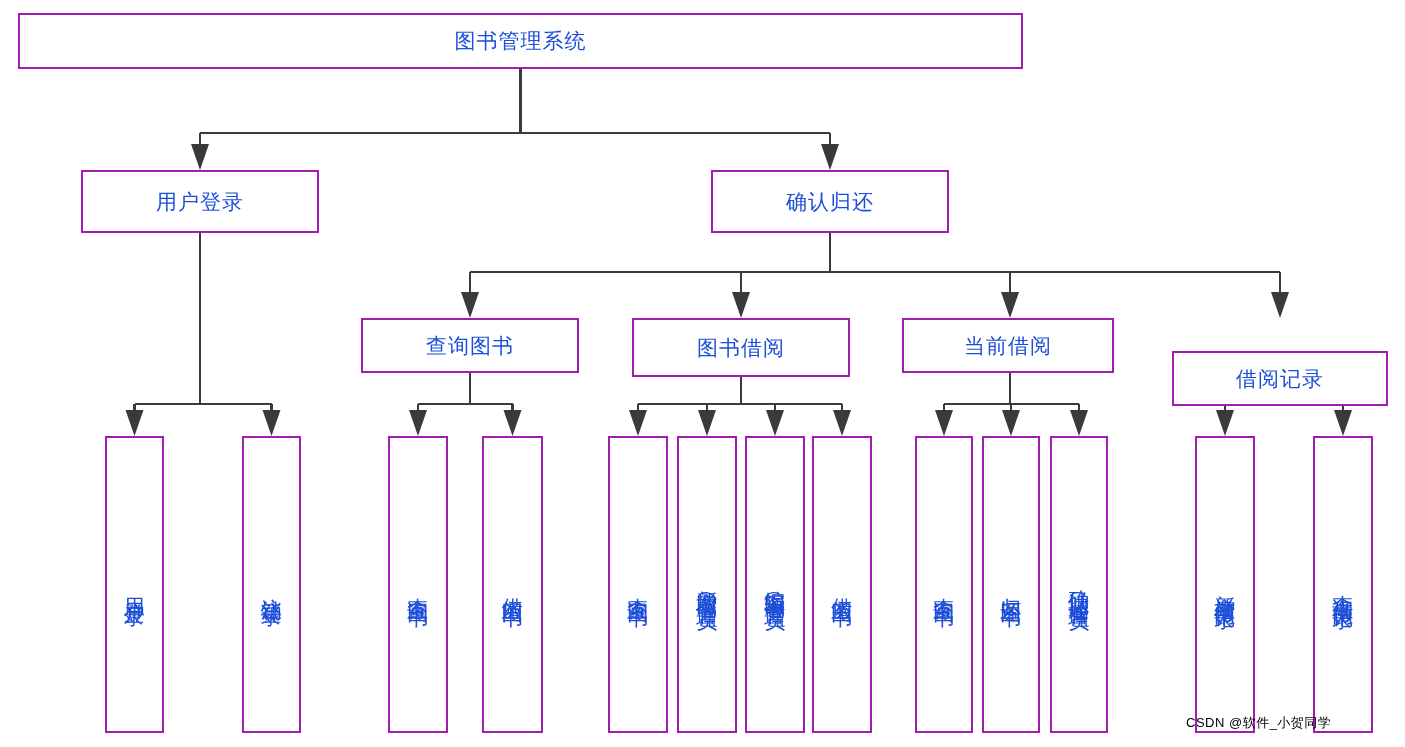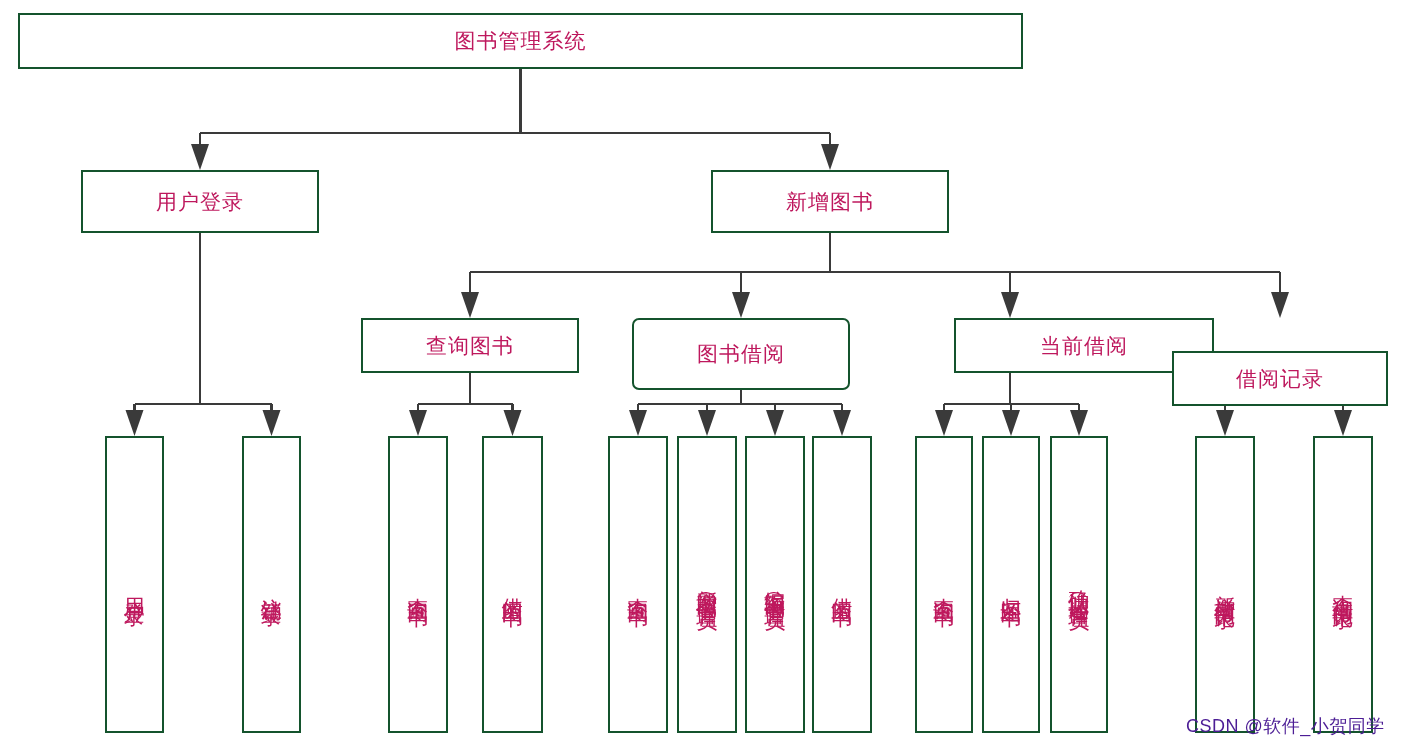--- a/index.html
+++ b/index.html
@@ -21,46 +21,46 @@
     position: absolute;
     left: 0;
     top: 0;
     width: 1405px;
     height: 747px;
   }
   .node {
     position: absolute;
     box-sizing: border-box;
     background: #ffffff;
-    border: 2px solid #14532d;
+    border: 2px solid #a21caf;
     display: flex;
     align-items: center;
     justify-content: center;
-    color: #be185d;
+    color: #1d4ed8;
   }
   .node-h {
     font-size: 21px;
     letter-spacing: 1px;
     line-height: 1.1;
   }
   .node-v {
     writing-mode: vertical-rl;
     text-orientation: upright;
     font-size: 21px;
     line-height: 1.32;
     letter-spacing: 3px;
     white-space: nowrap;
     padding-top: 4px;
   }
   .watermark {
     position: absolute;
     left: 1186px;
     top: 714px;
-    font-size: 18px;
-    color: #4c1d95;
+    font-size: 13px;
+    color: #000000;
     white-space: nowrap;
     letter-spacing: 0.5px;
   }
 </style>
 </head>
 <body>
 
 <div id="diagram-root">
   <svg id="edges-layer" viewBox="0 0 1405 747" width="1405" height="747" aria-hidden="true">
       <line x1="520.5" y1="69" x2="520.5" y2="133" stroke="#3a3a3a" stroke-width="2.5" shape-rendering="crispEdges"></line>
@@ -117,29 +117,29 @@
       <path d="M1334,410 L1352,410 L1343,436 Z" fill="#3a3a3a"></path>
     </svg>
   <div id="nodes-layer">
       <div class="node node-h" style="left: 18px; top: 13px; width: 1005px; height: 56px;">
         <span>图书管理系统</span>
       </div>
       <div class="node node-h" style="left: 81px; top: 170px; width: 238px; height: 63px;">
         <span>用户登录</span>
       </div>
       <div class="node node-h" style="left: 711px; top: 170px; width: 238px; height: 63px;">
-        <span>新增图书</span>
+        <span>确认归还</span>
       </div>
       <div class="node node-h" style="left: 361px; top: 318px; width: 218px; height: 55px;">
         <span>查询图书</span>
       </div>
-      <div class="node node-h" style="left: 632px; top: 318px; width: 218px; height: 72px; border-radius: 7px;">
+      <div class="node node-h" style="left: 632px; top: 318px; width: 218px; height: 59px;">
         <span>图书借阅</span>
       </div>
-      <div class="node node-h" style="left: 954px; top: 318px; width: 260px; height: 55px;">
+      <div class="node node-h" style="left: 902px; top: 318px; width: 212px; height: 55px;">
         <span>当前借阅</span>
       </div>
       <div class="node node-h" style="left: 1172px; top: 318px; width: 216px; height: 55px; margin-top: 33px;">
         <span>借阅记录</span>
       </div>
       <div class="node node-v" style="left: 105px; top: 436px; width: 59px; height: 297px;">
         <span>用户登录</span>
       </div>
       <div class="node node-v" style="left: 242px; top: 436px; width: 59px; height: 297px;">
         <span>注销登录</span>

